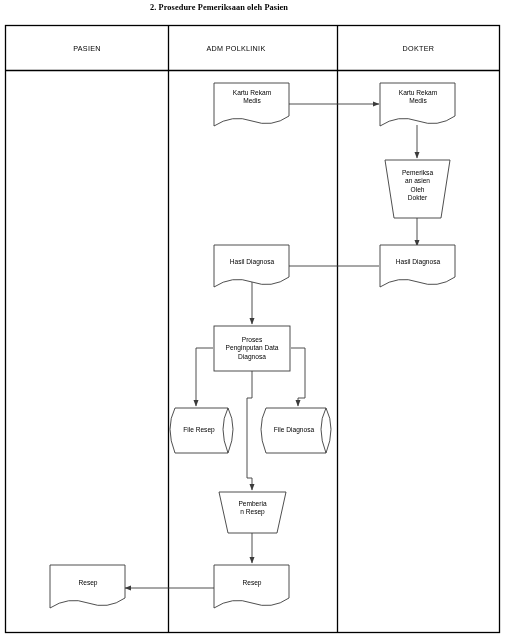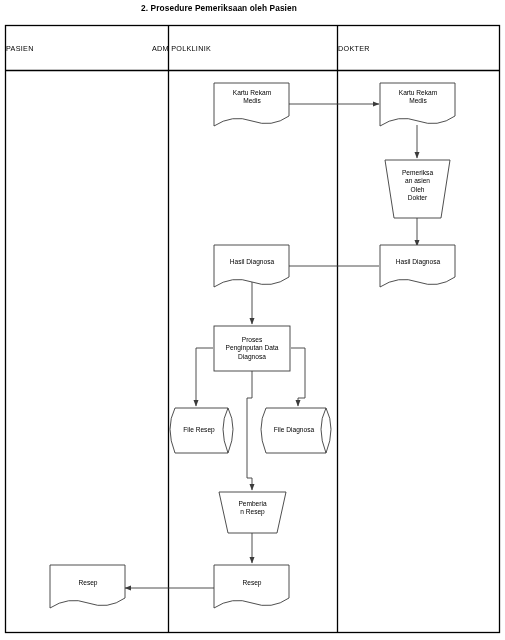--- a/index.html
+++ b/index.html
@@ -23,36 +23,38 @@
   #title {
     position: absolute;
     left: 0;
     top: 3px;
     width: 438px;
     text-align: center;
     font-size: 8.3px;
     font-weight: bold;
     letter-spacing: 0.1px;
     color: #000;
+    font-family: Liberation Serif, serif;
   }
   #diagram {
     position: absolute;
     left: 0;
     top: 0;
   }
   .shape-label {
     position: absolute;
     text-align: center;
     font-size: 6.6px;
     line-height: 8.4px;
     color: #000;
     pointer-events: none;
   }
   .col-header {
     position: absolute;
+    text-align: center;
     font-size: 7.2px;
     letter-spacing: 0.3px;
     color: #000;
   }
 </style>
 </head>
 <body>
 
 <div id="page">
 

